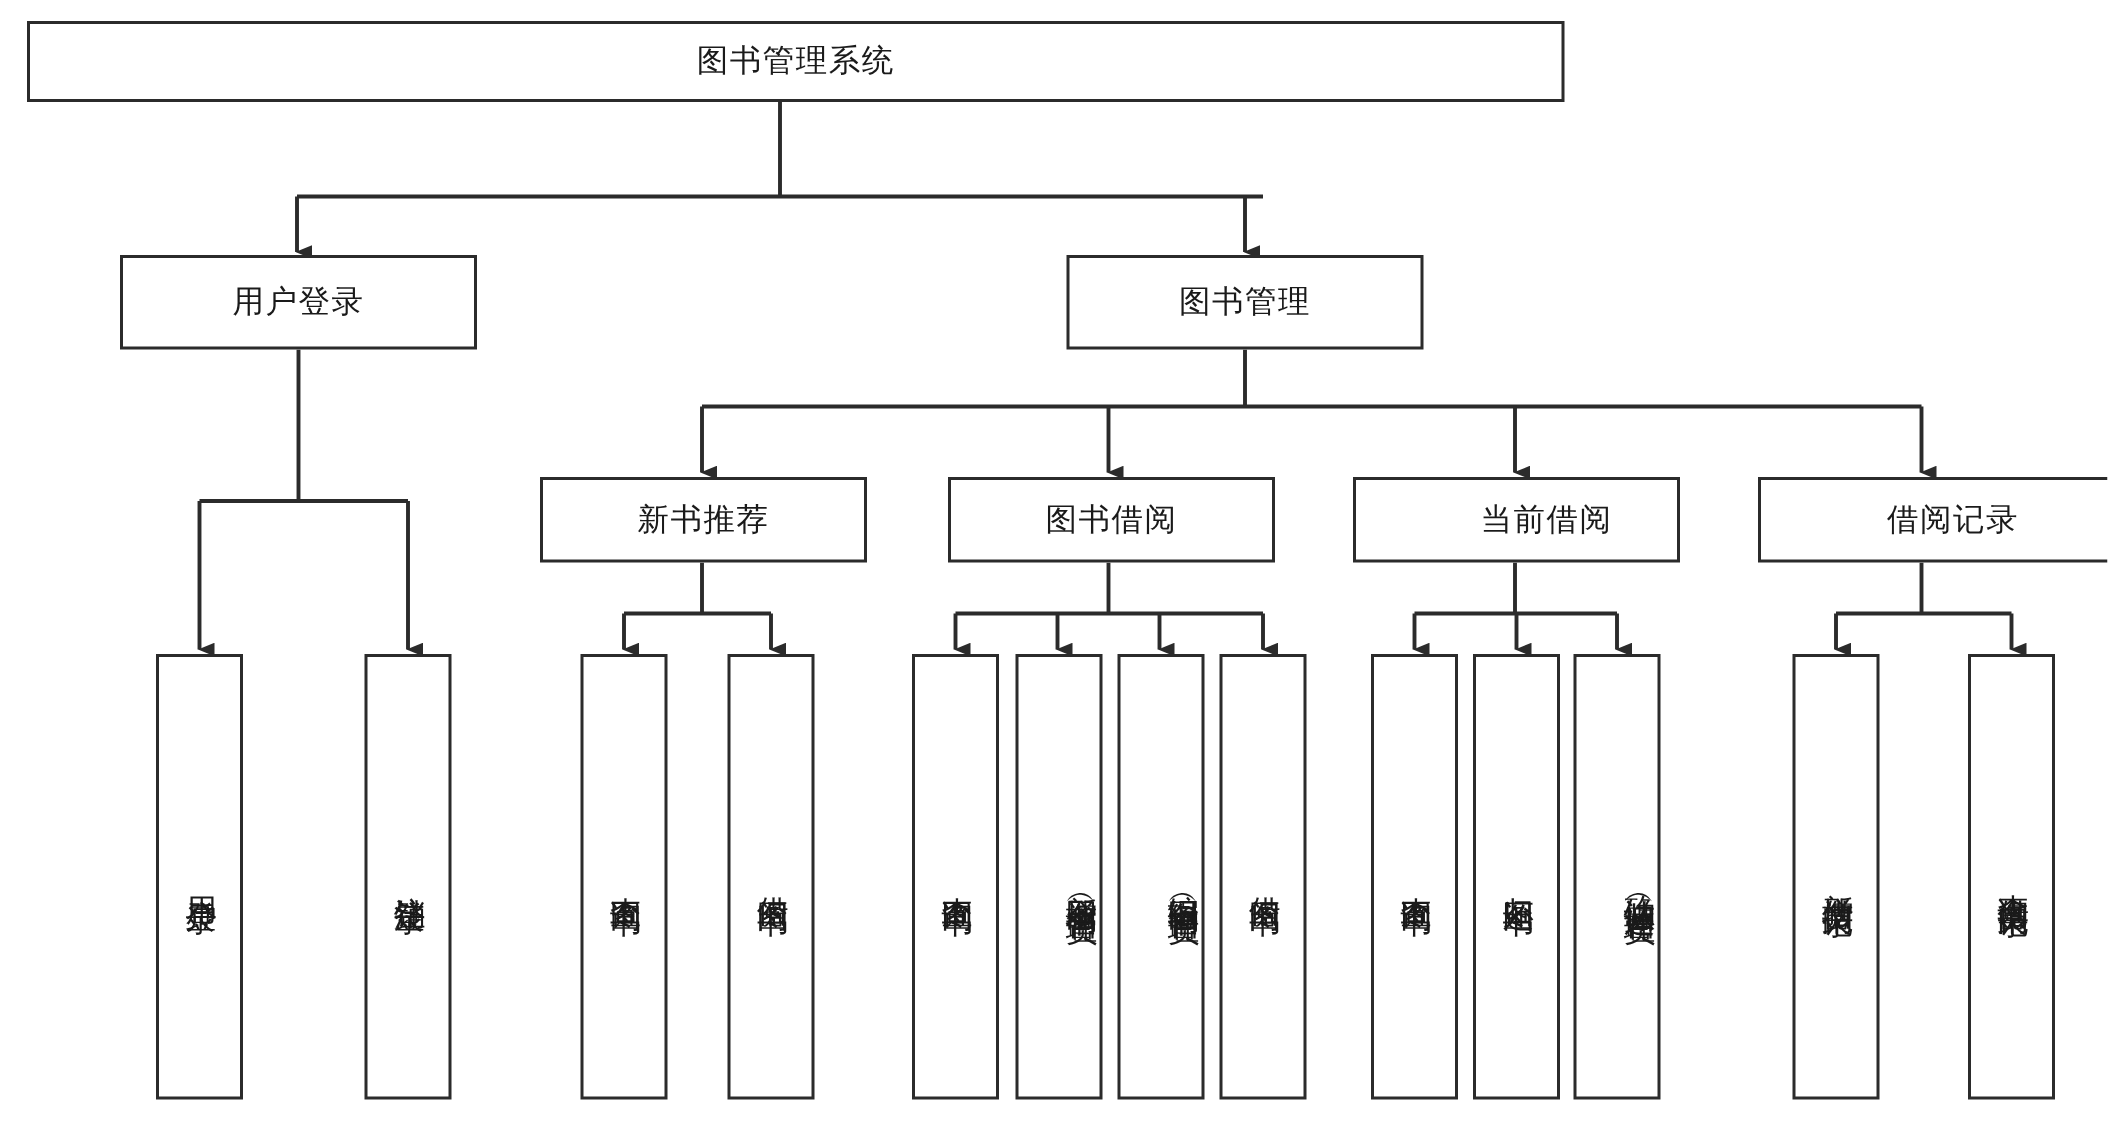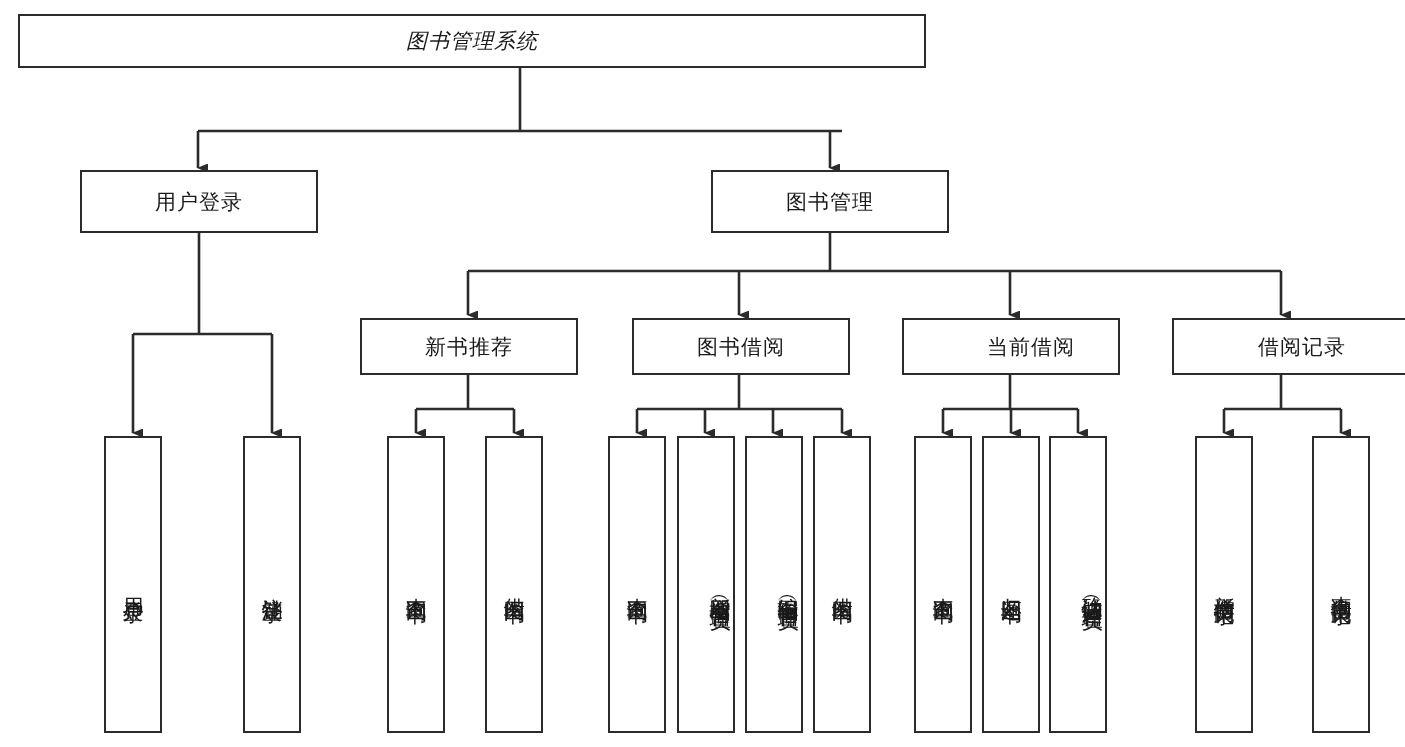--- a/index.html
+++ b/index.html
@@ -119,21 +119,21 @@
       <path d="M1011,409 L1011,433" marker-end="url(#arrow)"></path>
       <path d="M1078,409 L1078,433" marker-end="url(#arrow)"></path>
 
       <path d="M1281,375 L1281,409"></path>
       <path d="M1224,409 L1341,409"></path>
       <path d="M1224,409 L1224,433" marker-end="url(#arrow)"></path>
       <path d="M1341,409 L1341,433" marker-end="url(#arrow)"></path>
     </g>
   </svg>
 
-  <div class="node horizontal" style="left:18px; top:14px; width:908px; height:54px;font-style:italic;">图书管理系统</div>
+  <div class="node horizontal" style="left:18px; top:14px; width:1025px; height:54px;">图书管理系统</div>
 
   <div class="node horizontal" style="left:80px; top:170px; width:238px; height:63px;">用户登录</div>
 
   <div class="node horizontal" style="left:360px; top:318px; width:218px; height:57px;">新书推荐</div>
 
   <div class="node horizontal" style="left:711px; top:170px; width:238px; height:63px;">图书管理</div>
 
   <div class="node horizontal" style="left:632px; top:318px; width:218px; height:57px;text-align:center;">图书借阅</div>
 
   <div class="node horizontal" style="left:902px; top:318px; width:218px; height:57px;padding-left:40px;">当前借阅</div>

